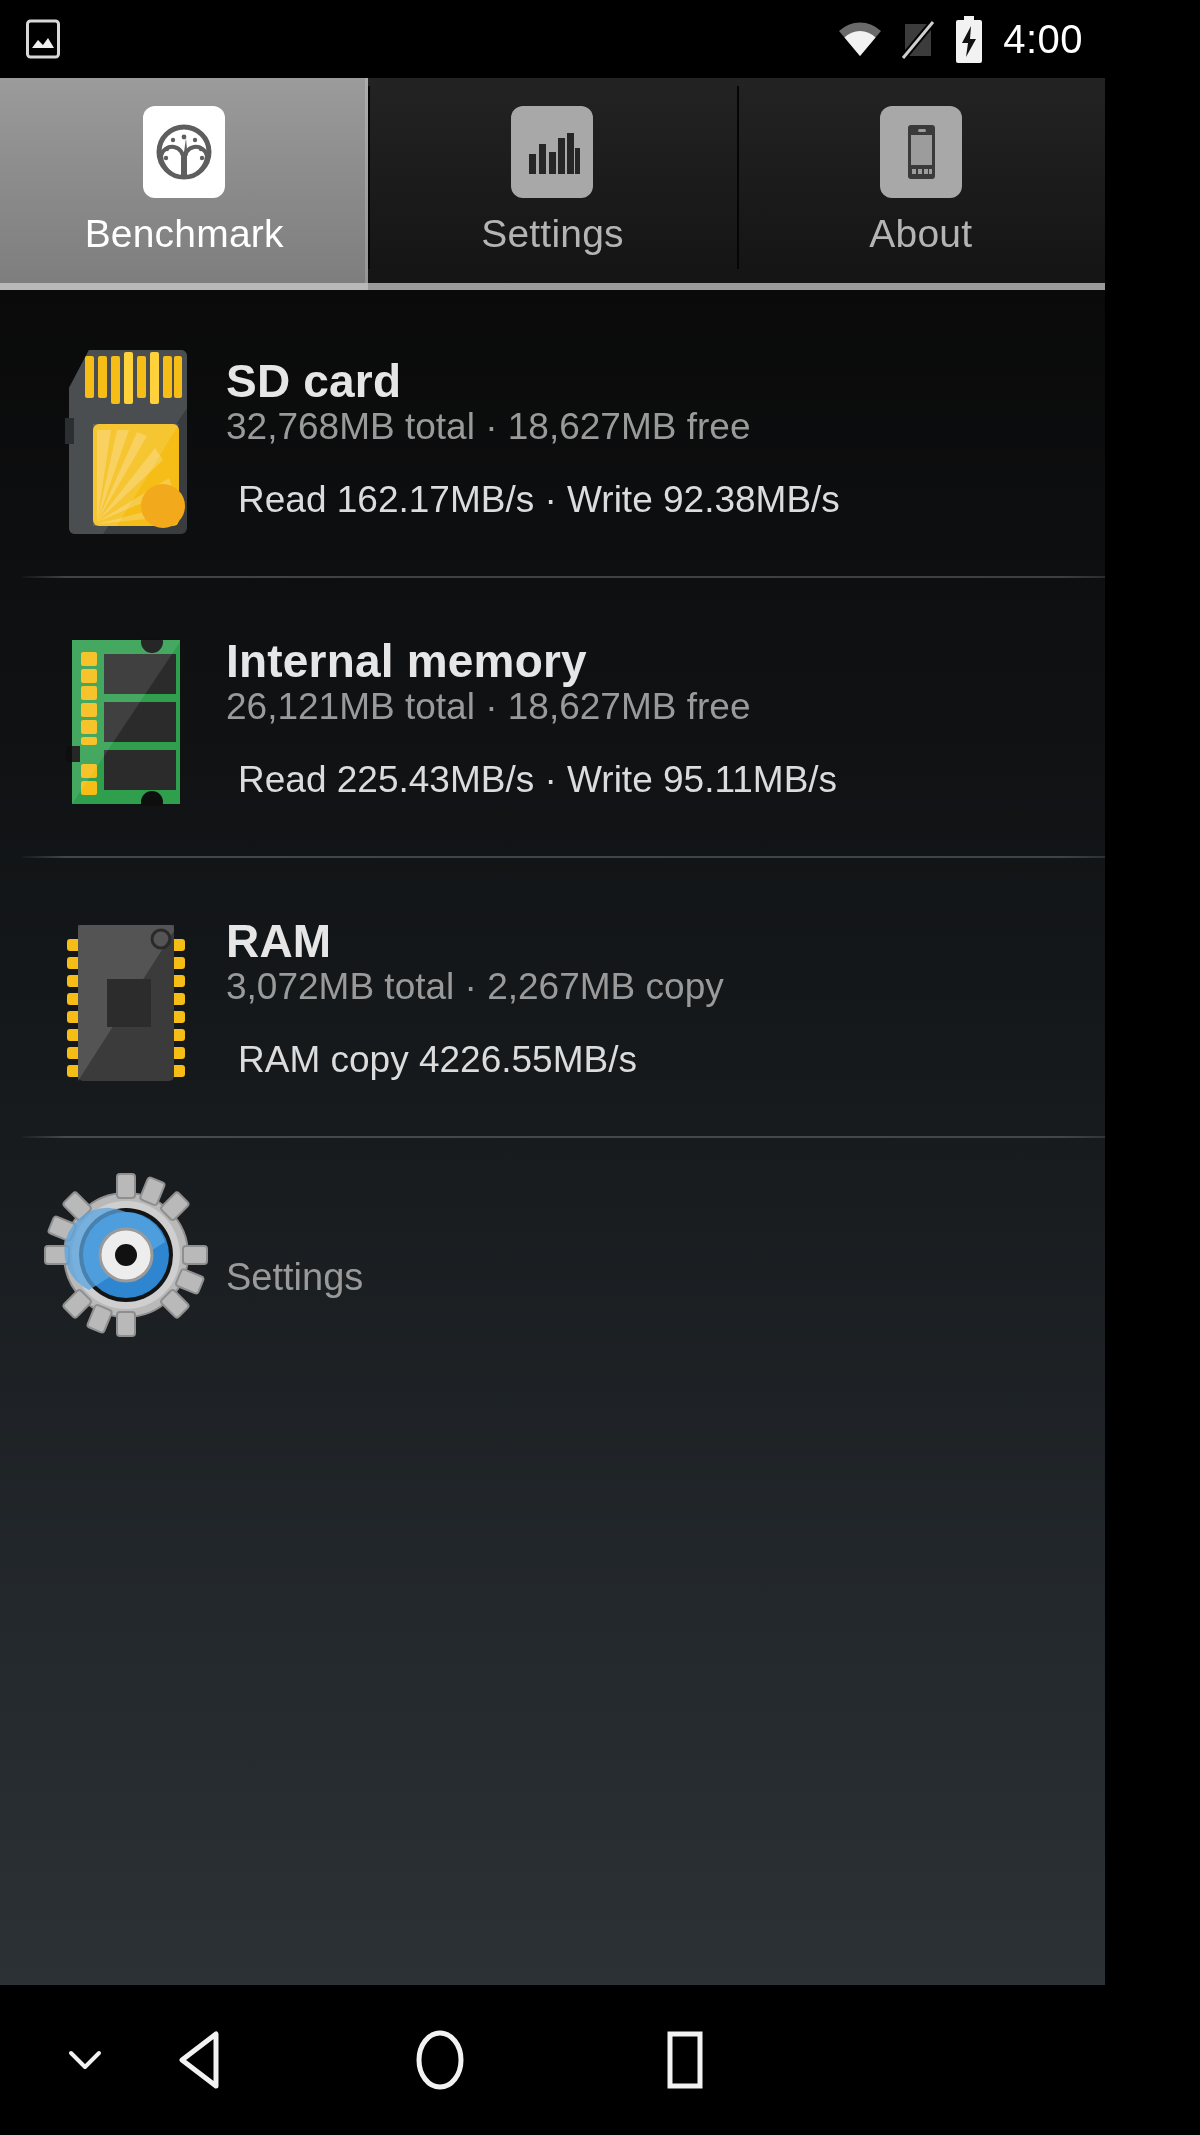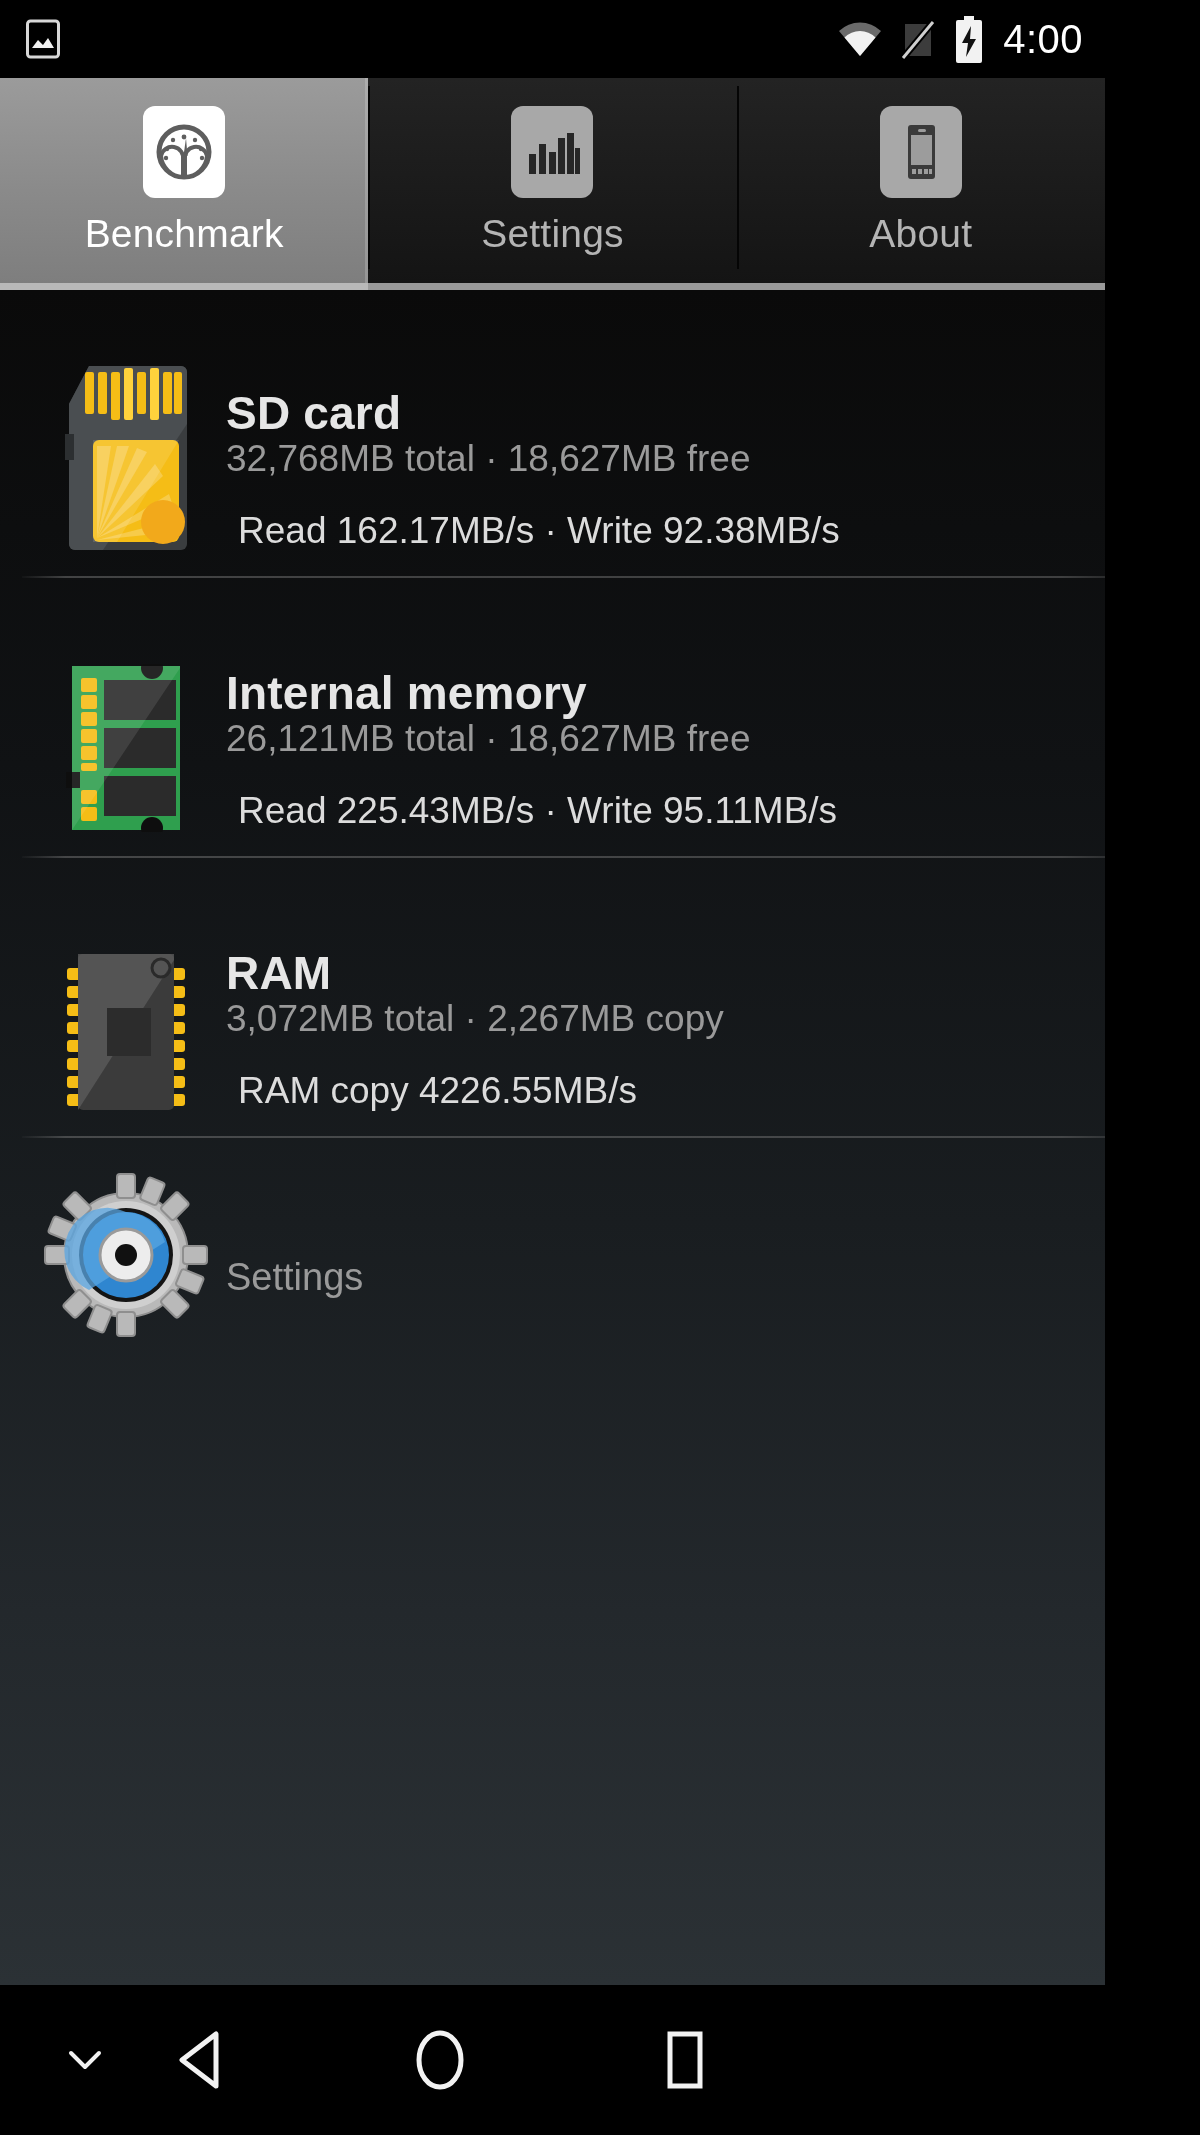--- a/index.html
+++ b/index.html
@@ -80,21 +80,21 @@
   
   .content {
     flex:1 1 auto;
     position:relative;
     background:linear-gradient(180deg,#0a0a0a 0%,#101214 28%,#191d20 55%,#23282c 78%,#2b3135 100%);
     padding-top:6px;
     overflow:hidden;
   }
   .row {
     position:relative;
-    display:flex; align-items:flex-end;
+    display:flex; align-items:center;
     padding:26px 26px 24px 26px;
     min-height:280px;
   }
   .row + .row::before,
   .row.settings::before {
     content:""; position:absolute; top:0; left:22px; right:0;
     height:2px;
     background:linear-gradient(90deg,rgba(120,120,120,0.05),rgba(130,130,130,0.45) 4%,rgba(130,130,130,0.42) 96%,rgba(130,130,130,0.25));
   }
   .row-icon {

